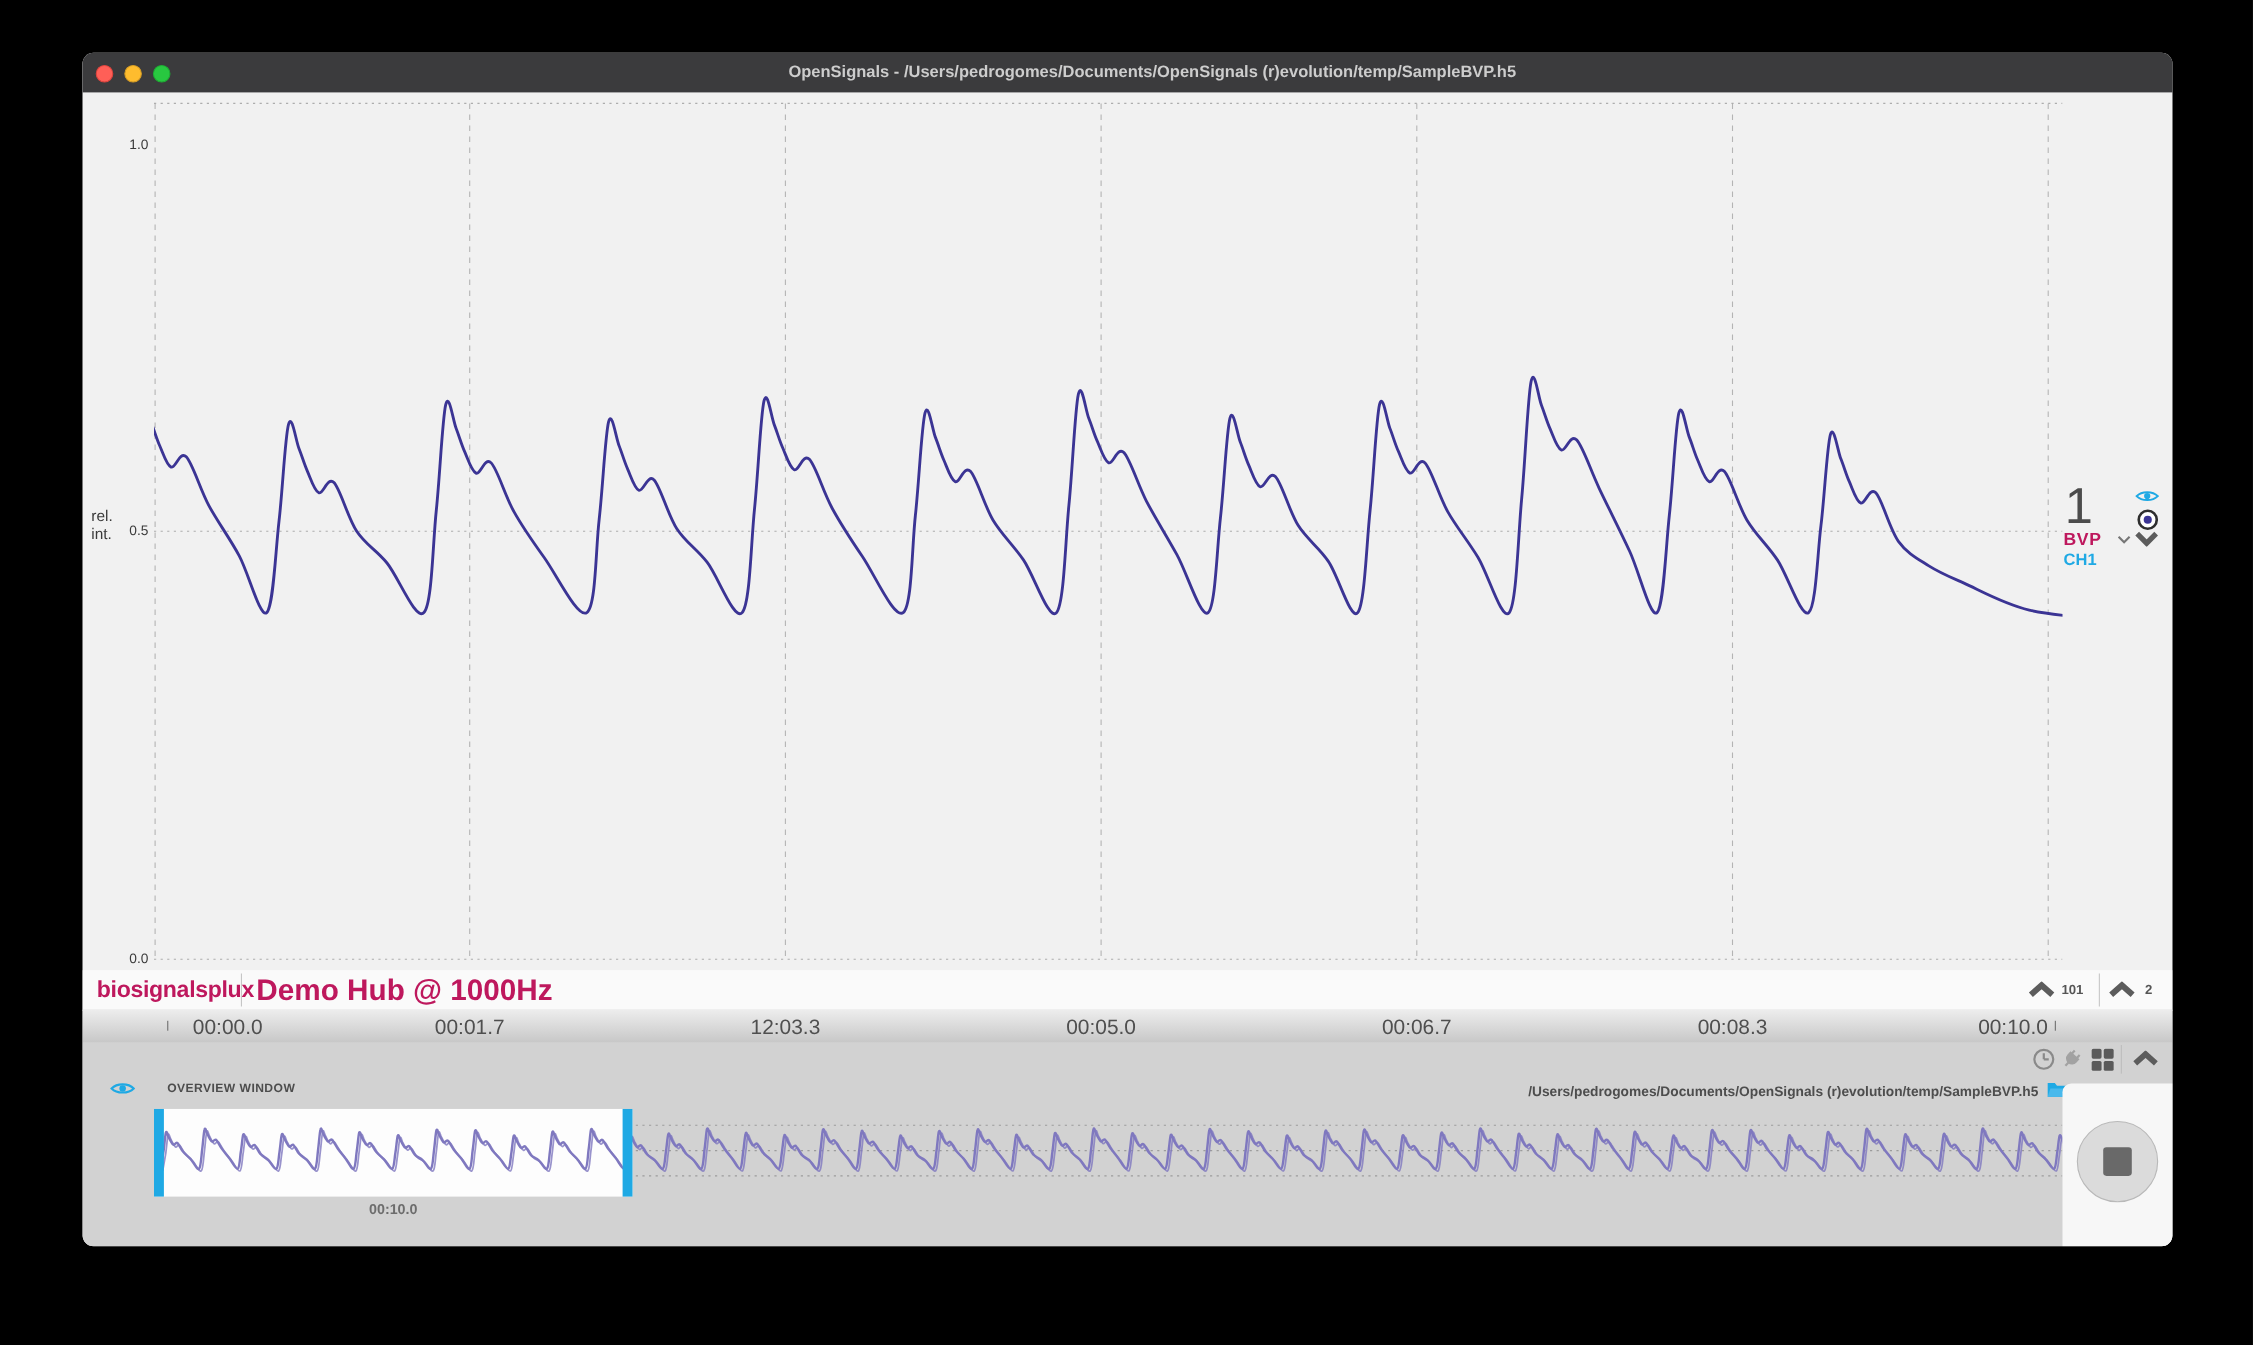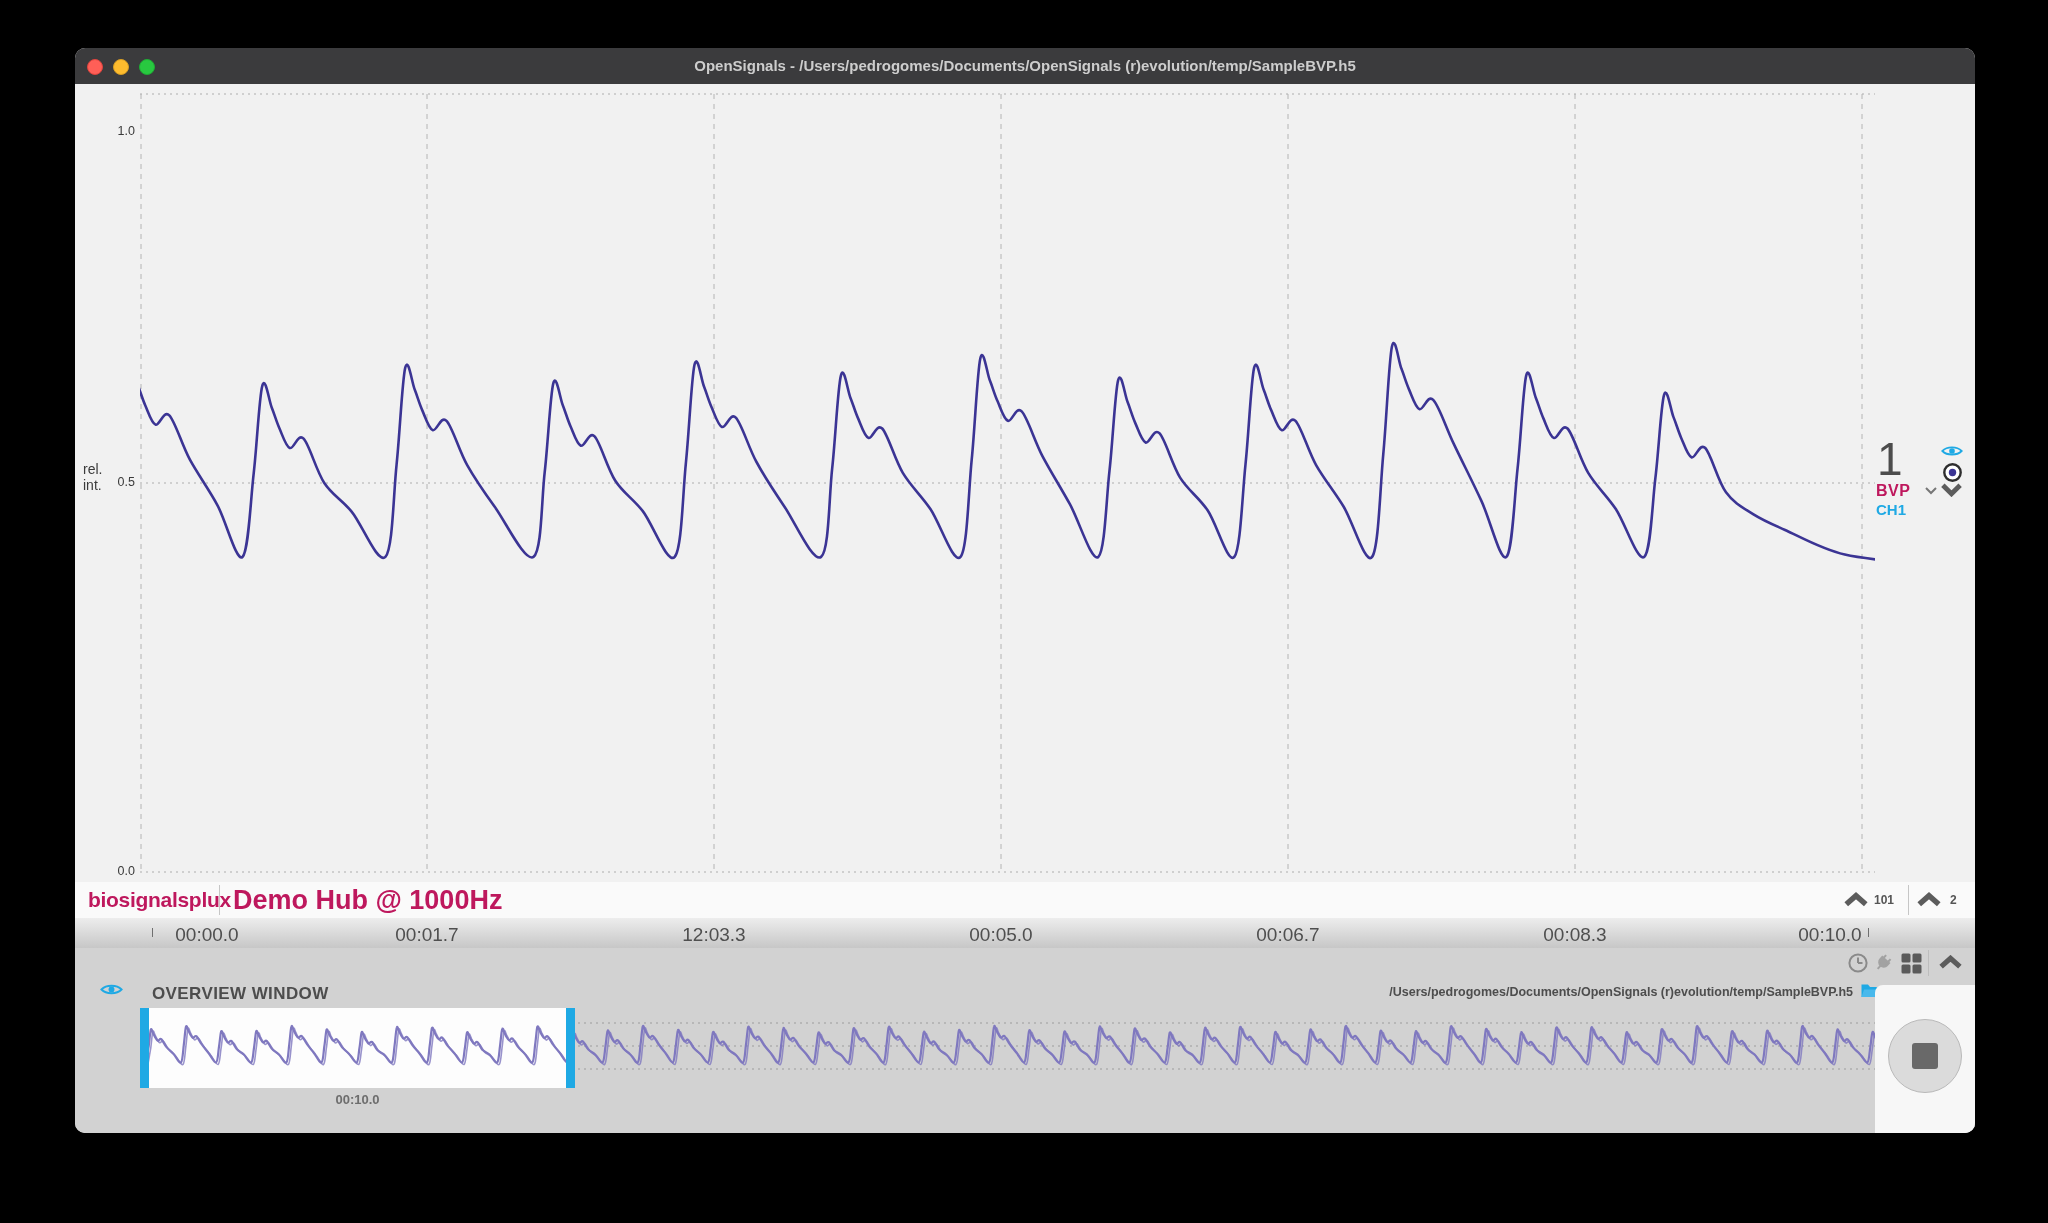--- a/index.html
+++ b/index.html
@@ -1,19 +1,19 @@
 <!DOCTYPE html>
 <html><head>
 <meta charset="utf-8">
 <style>
   html,body{margin:0;padding:0;background:#000;}
   body{width:2048px;height:1223px;position:relative;font-family:"Liberation Sans",sans-serif;overflow:hidden;}
   .window{position:absolute;left:75px;top:48px;width:1900px;height:1085px;background:#f1f1f1;border-radius:10px;overflow:hidden;box-shadow:0 25px 70px rgba(0,0,0,.85);}
   
-  .titlebar{position:absolute;left:0;top:0;width:100%;height:36px;background:#3b3b3d;}
+  .titlebar{position:absolute;left:0;top:0;width:100%;height:36px;background:#3b3b3d;padding-left:45px;}
   .titlebar .title{position:absolute;left:0;top:0;width:100%;height:36px;line-height:36px;text-align:center;color:#cdcdcd;font-size:15px;font-weight:600;white-space:nowrap;}
   .tl{position:absolute;top:11px;width:14px;height:14px;border-radius:50%;}
   
   .plot{position:absolute;left:65px;top:36px;width:1735px;height:798px;}
   .ytick{position:absolute;width:34px;text-align:right;font-size:12.5px;color:#3a3a3a;}
   .ylab{position:absolute;left:8px;top:413px;font-size:14px;color:#3a3a3a;line-height:16px;}
   .v-grid{stroke:#b4b4b4;stroke-width:1;stroke-dasharray:5 5;}
   .h-grid{stroke:#adadad;stroke-width:1;stroke-dasharray:2 4;}
   #main-wave{fill:none;stroke-width:2.6;stroke-linejoin:round;stroke-linecap:round;}
   
@@ -25,21 +25,21 @@
   .brand{position:absolute;left:13px;top:0;height:36px;line-height:36px;font-size:21px;font-weight:700;letter-spacing:-.3px;}
   .vdiv{position:absolute;top:3px;width:1px;height:30px;background:#c6c6c6;}
   .device{position:absolute;left:158px;top:0;height:36px;line-height:36px;font-size:27px;font-weight:700;color:#be185d;}
   .pager-num{position:absolute;top:0;height:36px;line-height:36px;font-size:12px;font-weight:600;color:#555;}
   
   .time-strip{position:absolute;left:0;top:870px;width:100%;height:30px;background:linear-gradient(#ededed,#c7c7c7);}
   .xtick{position:absolute;top:6px;width:90px;text-align:center;font-size:19px;color:#4f4f4f;}
   .tickmark{position:absolute;top:10px;width:1px;height:9px;background:#6f6f6f;}
   
   .ov{position:absolute;left:0;top:900px;width:100%;height:185px;background:#d2d2d2;}
-  .ov-label{position:absolute;left:77px;top:36px;font-size:17px;font-weight:700;color:#4d4d4d;letter-spacing:.4px;}
+  .ov-label{position:absolute;left:77px;top:36px;font-size:11px;font-weight:700;color:#4d4d4d;letter-spacing:.4px;}
   .ov-path{position:absolute;right:122px;top:37px;font-size:12.5px;font-weight:600;color:#4d4d4d;white-space:nowrap;text-align:right;}
   .ov-strip{position:absolute;left:65px;top:60px;width:1735px;height:80px;}
   .ov-grid{stroke:#9c9c9c;stroke-width:1;stroke-dasharray:2 4;}
   .ov-dur{position:absolute;left:65px;top:144px;width:435px;text-align:center;font-size:13px;font-weight:600;color:#6d6d6d;}
   .stop-card{position:absolute;left:1800px;top:37px;width:100px;height:148px;background:#f7f7f7;border-radius:8px 0 0 0;}
   .stop-btn{position:absolute;left:13px;top:34px;width:72px;height:72px;border-radius:50%;background:#dbdbdb;border:1px solid #b9b9b9;}
   .stop-sq{position:absolute;left:23px;top:23px;width:26px;height:26px;background:#696969;border-radius:3px;}
   .icon{position:absolute;}
   .hdiv{position:absolute;width:1px;background:#bdbdbd;}
 </style>

